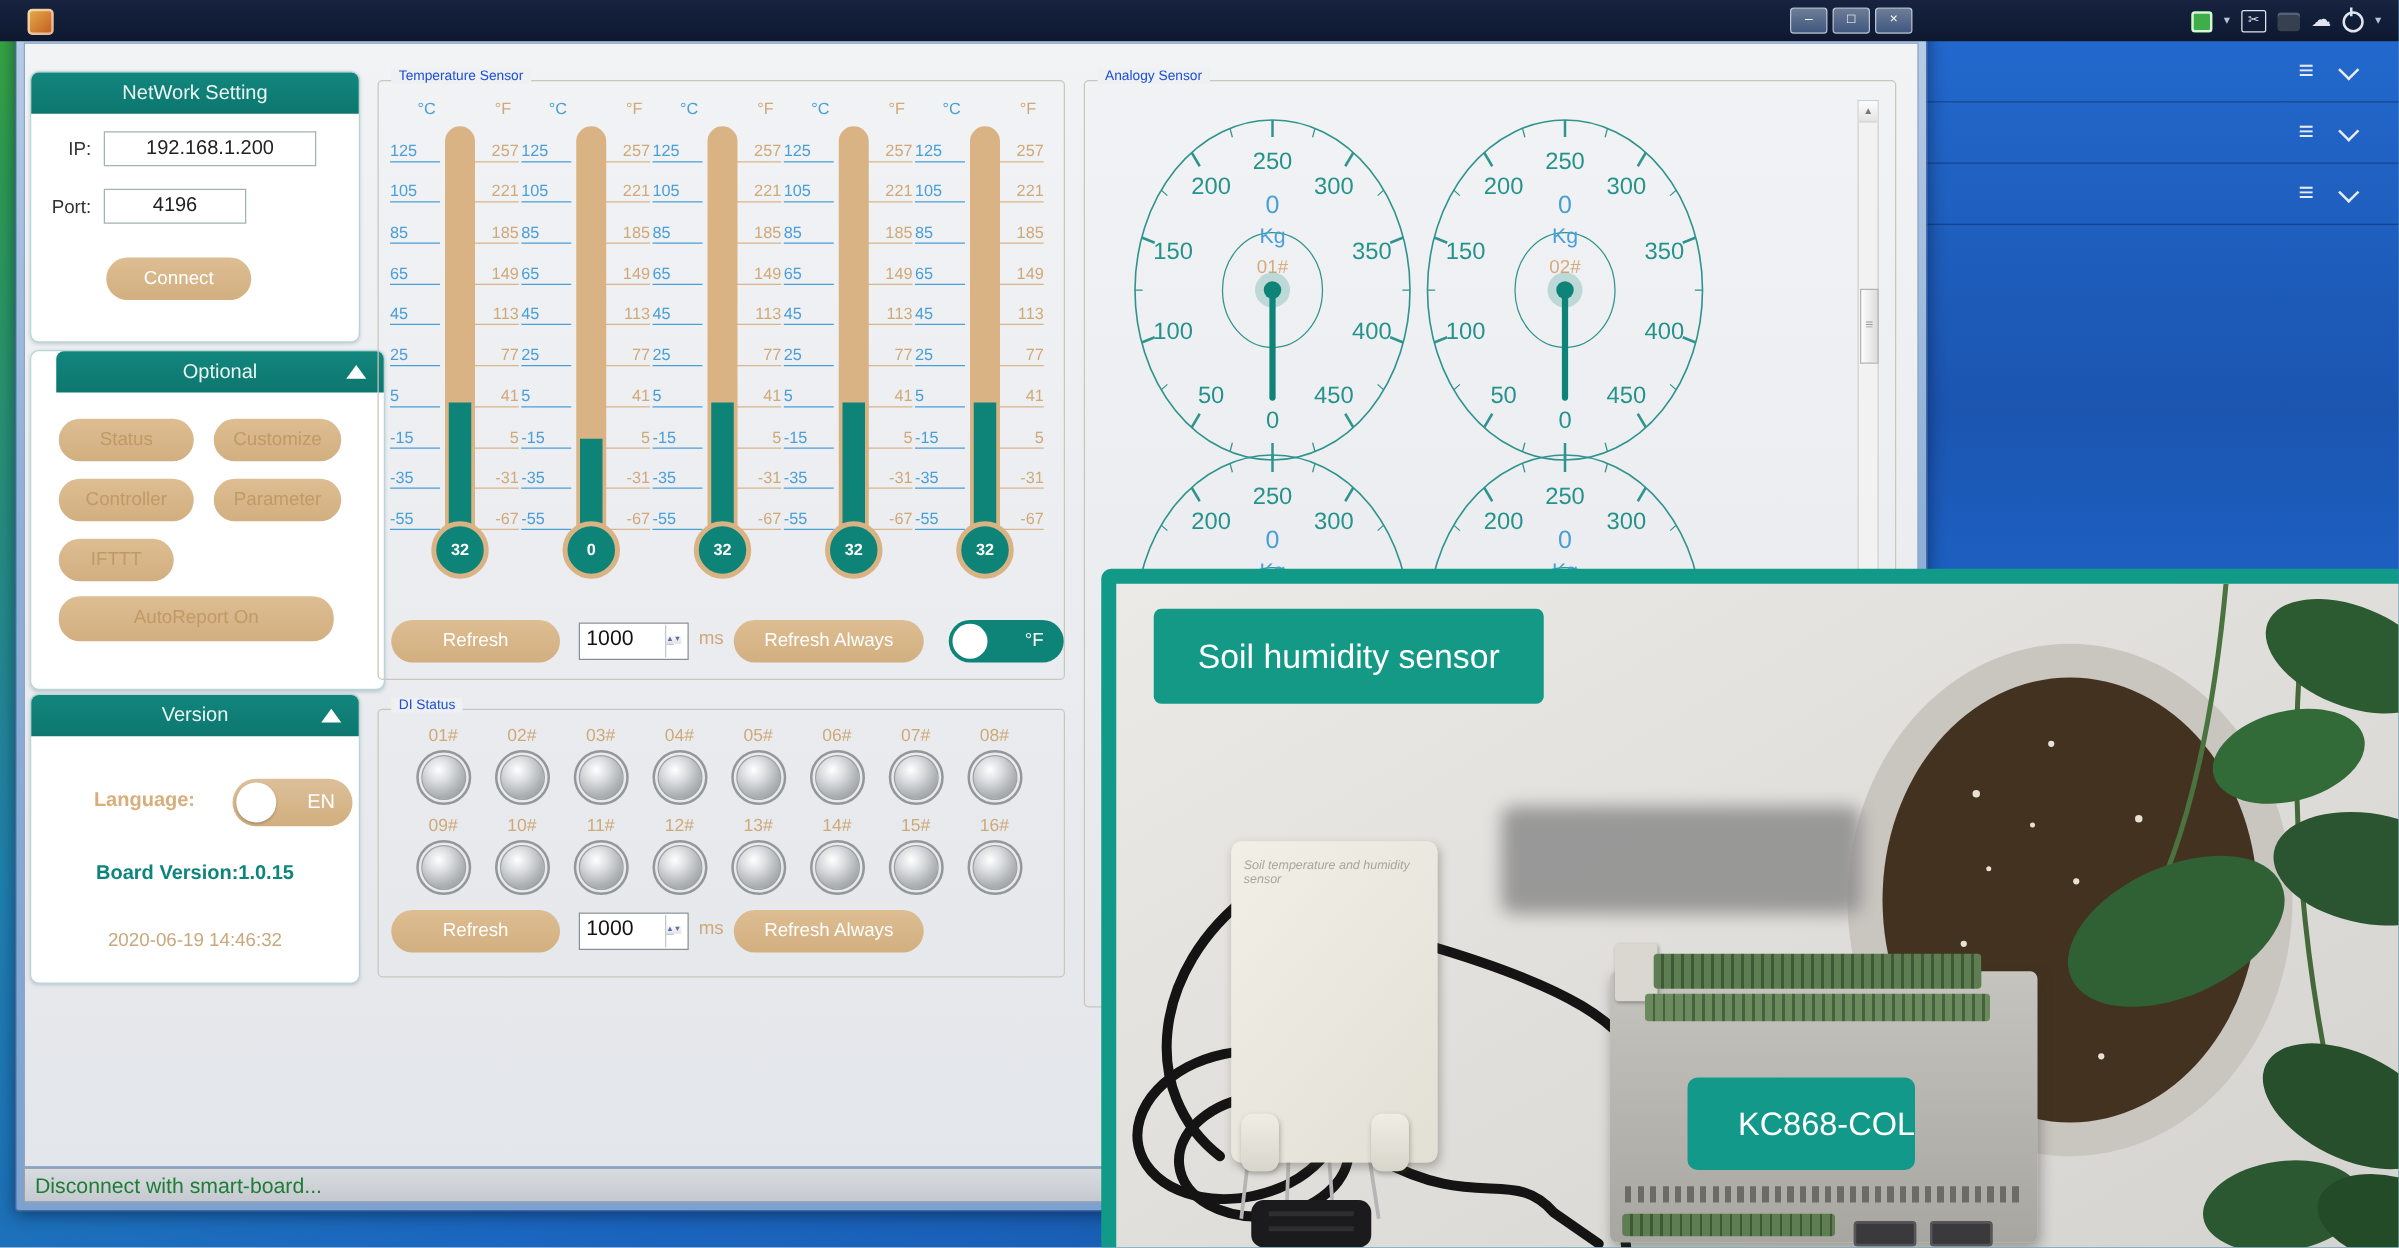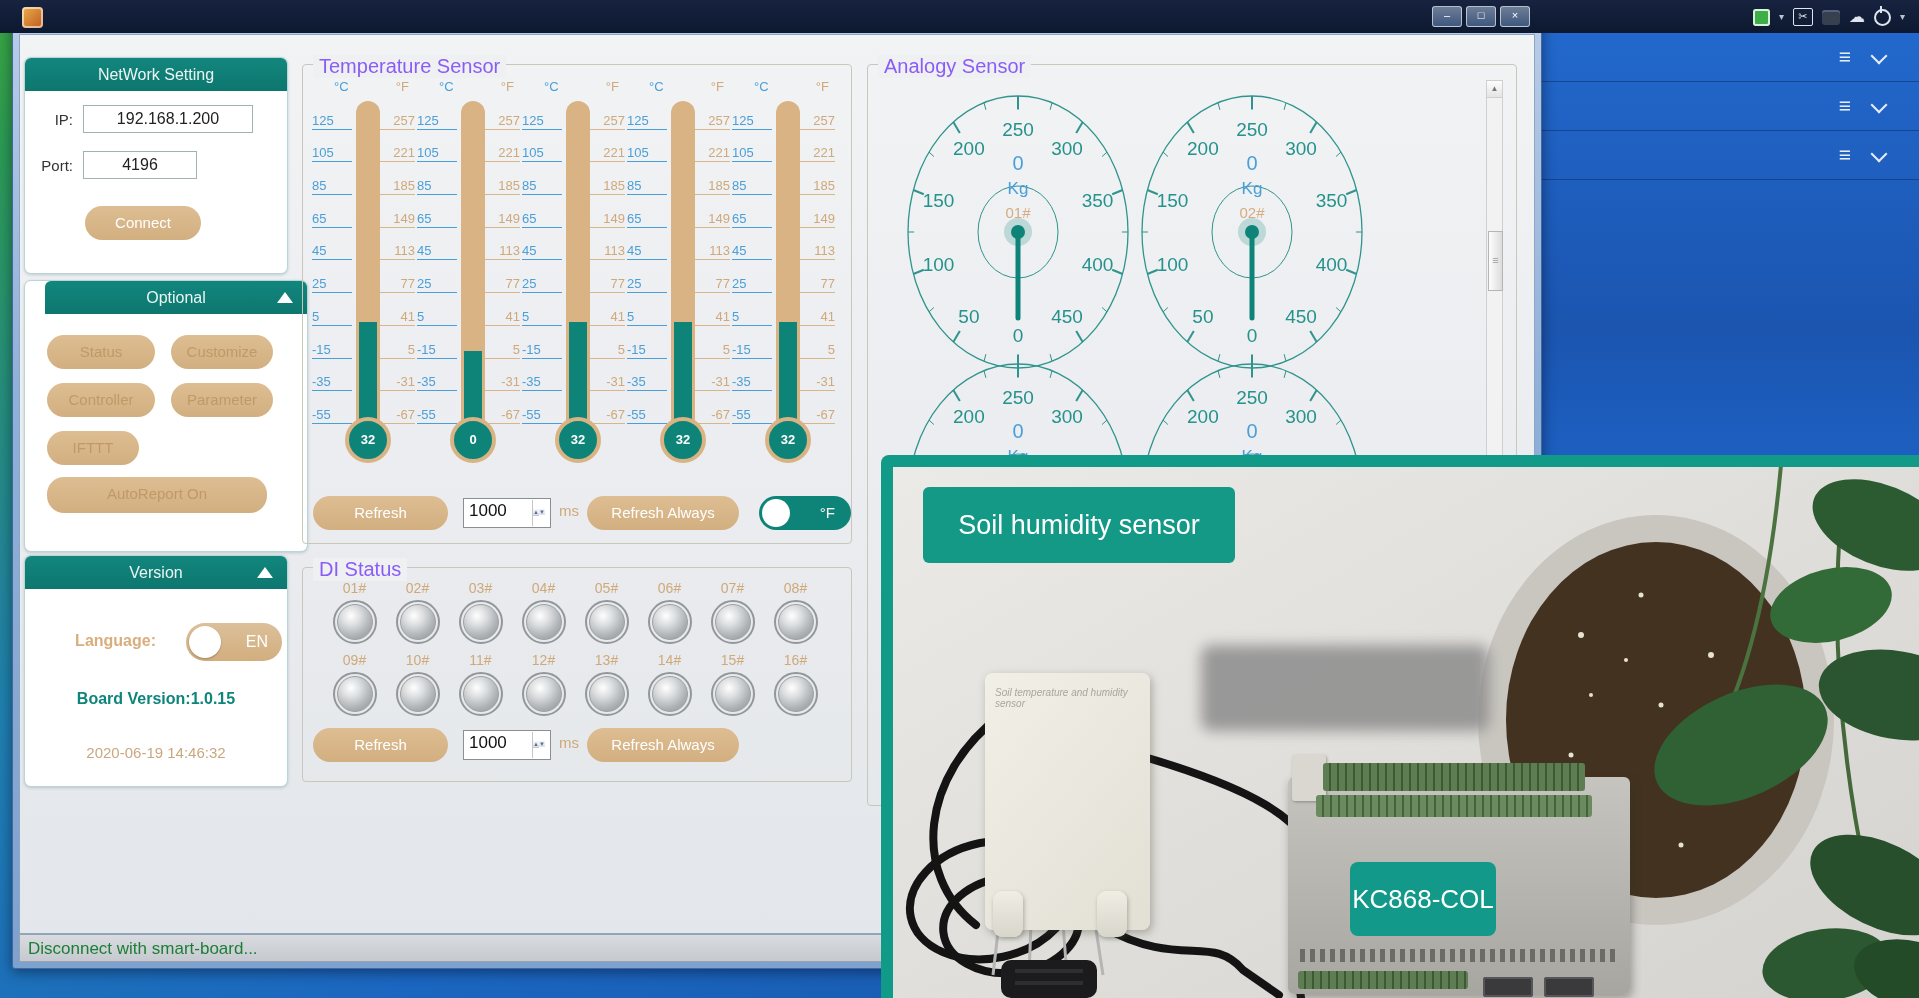--- a/index.html
+++ b/index.html
@@ -63,21 +63,21 @@
   
   #lang-label{position:absolute;left:0px;top:76px;width:131px;text-align:right;font-size:16px;font-weight:bold;color:#d8ae7c;}
   #lang-toggle{position:absolute;left:161px;top:67px;width:96px;height:38px;border-radius:19px;
     background:linear-gradient(#dcc09a,#d2ae7e);}
   #lang-knob{position:absolute;left:3px;top:3px;width:32px;height:32px;border-radius:50%;background:#fff;box-shadow:0 1px 2px rgba(0,0,0,.25);}
   #lang-val{position:absolute;right:14px;top:0;line-height:38px;color:#fff;font-size:16px;}
   #board-version{position:absolute;left:0;top:134px;width:262px;text-align:center;font-size:16px;font-weight:bold;color:#0e857c;}
   #build-date{position:absolute;left:0;top:188px;width:262px;text-align:center;font-size:15px;color:#c9a87e;}
   
   .fieldset{position:absolute;border:1px solid #c9c6bc;border-radius:4px;}
-  .legend{position:absolute;left:10px;top:-10px;background:#eef0f2;padding:0 6px;font-size:20px;color:#8b5cf6;}
+  .legend{position:absolute;left:10px;top:-10px;background:#eef0f2;padding:0 6px;font-size:11px;color:#1d4ed8;}
   #fs-temp{left:282px;top:29px;width:548px;height:478px;}
   #fs-di{left:282px;top:532px;width:548px;height:213px;}
   #fs-analog{left:847px;top:29px;width:648px;height:740px;}
   
   #thermo-row{position:absolute;left:9px;top:10px;display:flex;}
   .thermo{position:relative;width:105px;height:415px;}
   .t-head{position:relative;height:26px;font-size:13px;}
   .t-head .uc{position:absolute;left:22px;top:4px;color:#4a9fd8;}
   .t-head .uf{position:absolute;right:8px;top:4px;color:#cfa97a;}
   .t-scale{position:absolute;left:0;top:26px;width:105px;}
@@ -131,22 +131,22 @@
   #sensor-box .sb-text{position:absolute;left:10px;top:14px;width:140px;font-size:10px;color:#a9a79b;font-style:italic;}
   .gland{position:absolute;width:30px;height:46px;border-radius:9px;background:linear-gradient(#f0ede5,#d8d5cb);box-shadow:1px 2px 4px rgba(60,60,50,.35);}
   #blur-rect{position:absolute;left:308px;top:178px;width:288px;height:86px;border-radius:10px;background:#8c8c8c;filter:blur(7px);opacity:.85;}
   #device{position:absolute;left:395px;top:310px;width:342px;height:217px;border-radius:6px;
     background:linear-gradient(#c6c4bf,#a8a6a1);box-shadow:2px 4px 10px rgba(50,50,45,.4);}
   .term{position:absolute;background:repeating-linear-gradient(90deg,#5f7d52 0 6px,#3e5a35 6px 8px);border-radius:3px;}
   #term1{left:35px;top:-14px;width:262px;height:28px;}
   #term2{left:28px;top:18px;width:276px;height:22px;background:repeating-linear-gradient(90deg,#6b8a5d 0 6px,#46623c 6px 8px);}
   #term3{left:10px;top:194px;width:170px;height:18px;}
   #dev-module{position:absolute;left:4px;top:-22px;width:34px;height:46px;background:#dad7d1;border-radius:3px;box-shadow:1px 1px 3px rgba(0,0,0,.3);}
-  #dev-label{position:absolute;left:62px;top:85px;width:146px;height:74px;border-radius:8px;background:#13998a;
-    color:#fff;font-size:26px;text-align:center;line-height:74px;}
+  #dev-label{position:absolute;left:62px;top:85px;width:182px;height:74px;border-radius:8px;background:#13998a;
+    color:#fff;font-size:26px;text-align:right;line-height:74px;}
   #dev-vents{position:absolute;left:12px;top:172px;width:318px;height:13px;
     background:repeating-linear-gradient(90deg,#6d6b66 0 5px,transparent 5px 10px);}
   .db9{position:absolute;top:200px;width:50px;height:20px;background:#3a3a3c;border-radius:3px;box-shadow:inset 0 0 0 2px #55555a;}
 </style>
 </head>
 <body>
 
 <div id="right-rows">
     <div class="drow">
       <span class="lines">≡</span>

